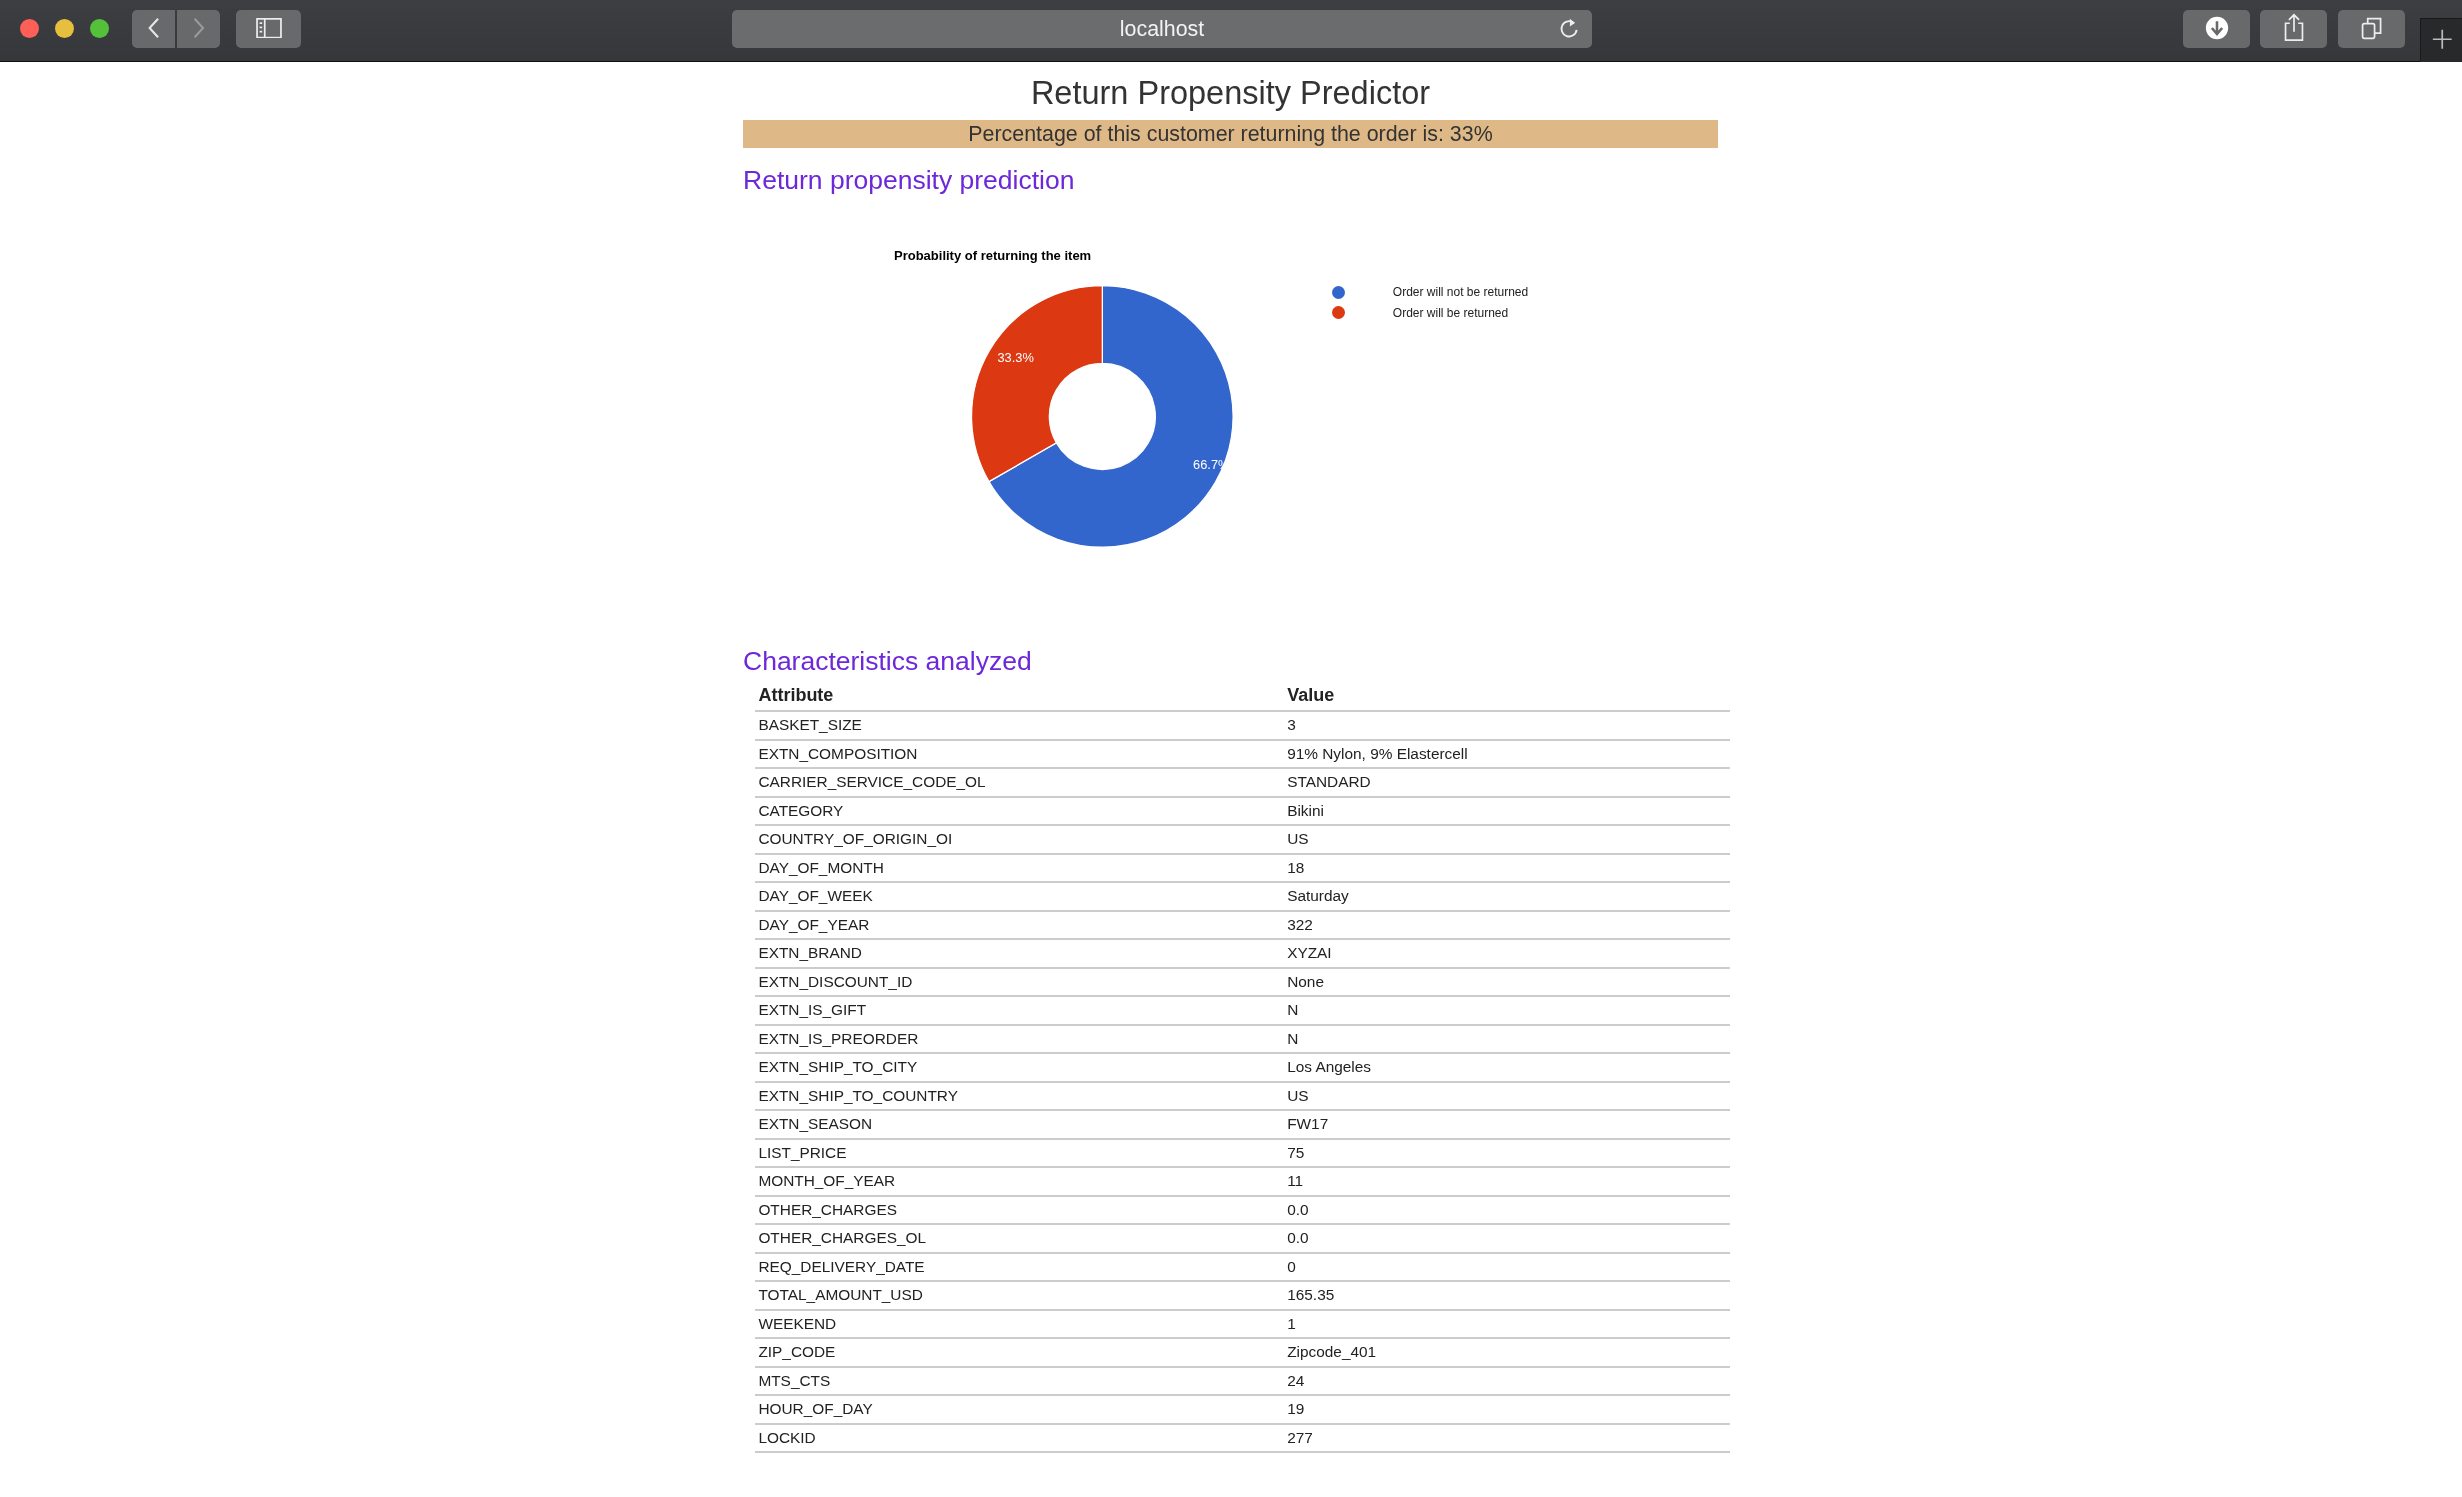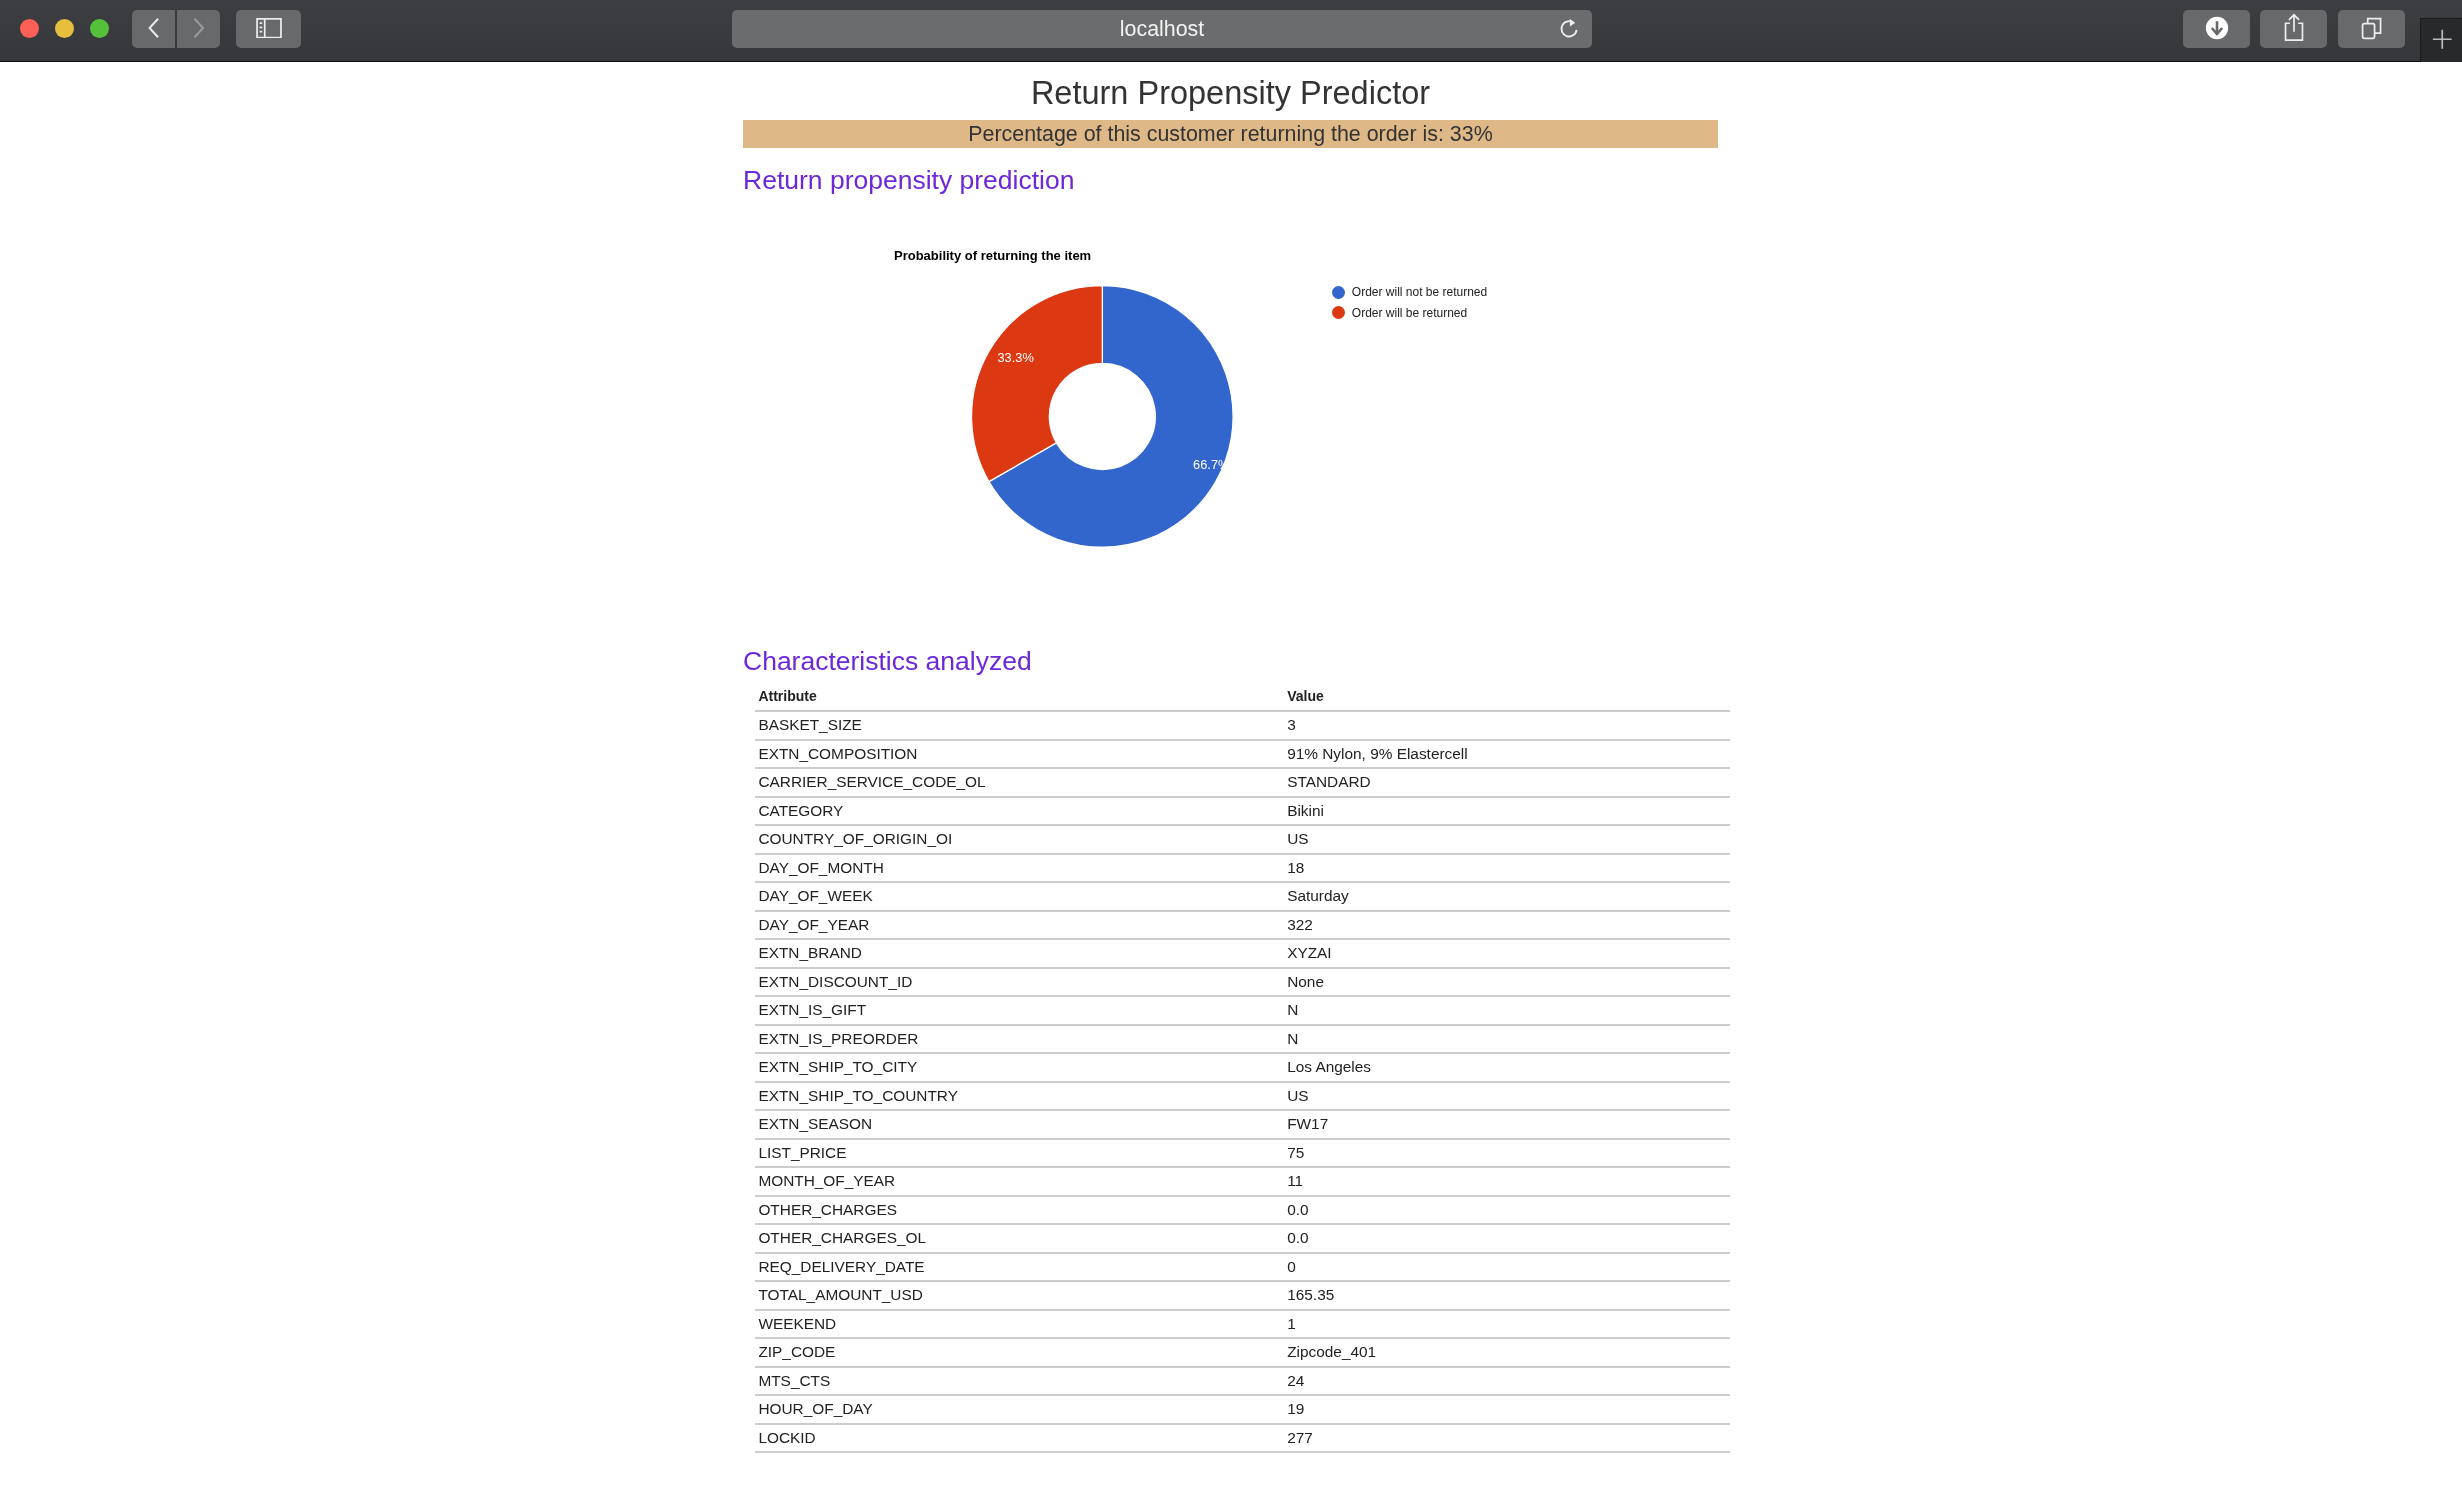--- a/index.html
+++ b/index.html
@@ -61,31 +61,31 @@
   .sec-char { top: 646px; }
 
   
   .chart { position: absolute; left: 743px; top: 231px; width: 975px; height: 359px; text-decoration: underline; }
   .chart-title {
     position: absolute; left: 151px; top: 17px;
     font-size: 13px; font-weight: bold; color: #000;
   }
   .chart svg { position: absolute; left: 0; top: 0; }
   .legend { position: absolute; left: 589px; top: 51px; }
-  .legend-item { display: flex; align-items: center; height: 20.5px; font-size: 12px; color: #222; }
+  .legend-item { display: flex; align-items: center; height: 20.5px; font-size: 12px; color: #222; gap: 41px; }
   .legend-dot { width: 13px; height: 13px; border-radius: 50%; margin-right: 6.8px; }
 
   
   .char-table {
     position: absolute; left: 755px; top: 681px; width: 975px;
     border-collapse: collapse; font-size: 15.4px; color: #222;
   }
   .char-table th {
     text-align: left; font-weight: bold; height: 29px; padding: 0 3.4px;
-    border-bottom: 2.6px solid #cccccc; font-size: 14px;
+    border-bottom: 2.6px solid #cccccc; font-size: 18px;
   }
   .char-table td {
     height: 26.5px; padding: 0 3.4px; border-bottom: 2.6px solid #cccccc;
   }
   .char-table .col-attr { width: 522px; }
 </style>
 </head>
 <body>
 
 <div class="chrome">

